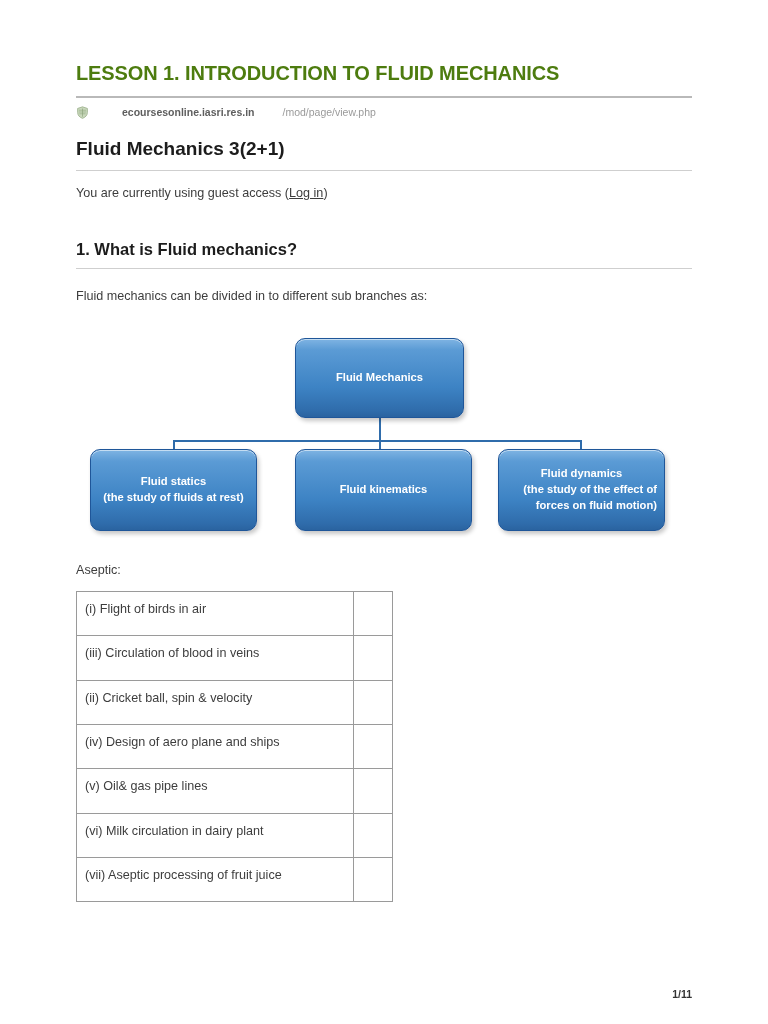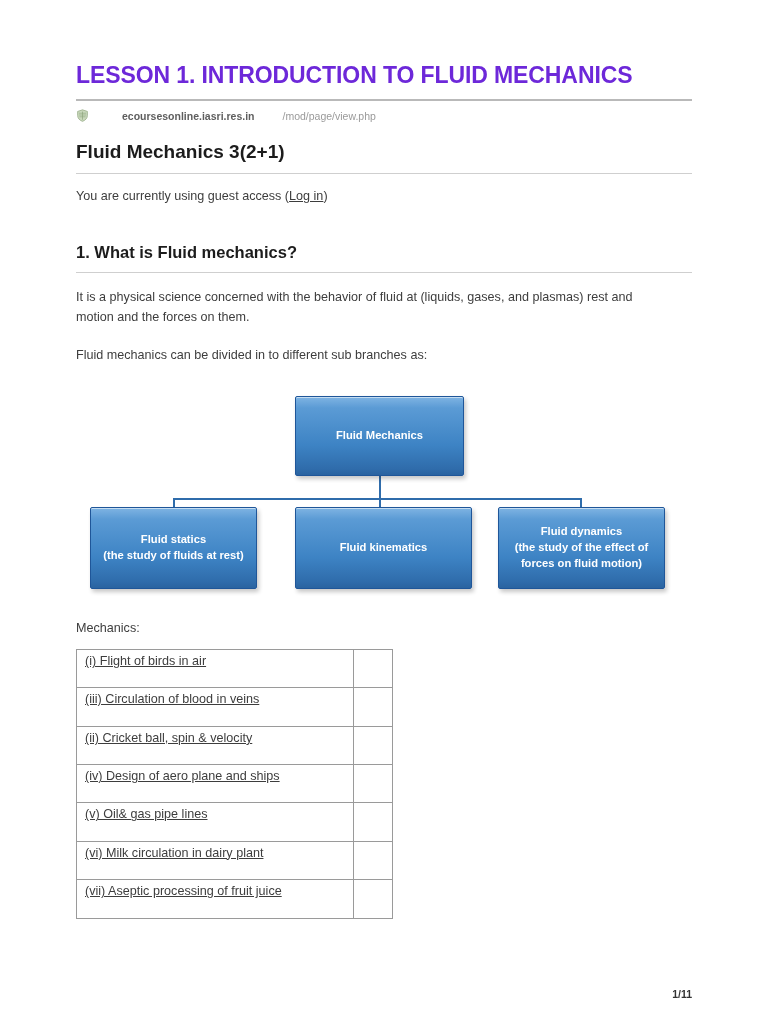--- a/index.html
+++ b/index.html
@@ -25,24 +25,24 @@
 
   .content {
     position: absolute;
     left: 76px;
     top: 62px;
     width: 616px;
   }
 
   
   .doc-title {
-    font-size: 23px;
+    font-size: 20px;
     font-weight: bold;
     letter-spacing: -0.1px;
-    color: #6d28d9;
+    color: #4d7c0f;
     line-height: 1.15;
     margin: 0;
     white-space: nowrap;
   }
   .rule-heavy {
     margin-top: 11px;
     border-top: 2px solid #b9b9b9;
     width: 100%;
   }
 
@@ -122,34 +122,34 @@
     position: relative;
     margin-top: 28px;
     height: 210px;
     width: 616px;
   }
 
   .node {
     position: absolute;
     box-sizing: border-box;
     border: 1px solid #1f5699;
-    border-radius: 2px;
+    border-radius: 10px;
     background: linear-gradient(to bottom,
                 #7fb4e3 0%,
                 #5b9bd5 14%,
                 #3d83c4 62%,
                 #2f6cab 92%,
                 #2a63a0 100%);
     box-shadow: 0 1px 0 rgba(255,255,255,0.55) inset,
                 2px 3px 4px rgba(0,0,0,0.22);
     color: #ffffff;
     font-size: 11.2px;
     font-weight: bold;
     line-height: 1.42;
-    text-align: center;
+    text-align: right;
     display: flex;
     align-items: center;
     justify-content: center;
     flex-direction: column;
     padding: 3px 7px;
   }
   .node .line2 { display: block; }
 
   .node-root {
     left: 219px;
@@ -186,24 +186,23 @@
   .ex-table {
     margin-top: 14px;
     border-collapse: collapse;
     table-layout: fixed;
     width: 282px;
   }
   .ex-table td {
     border: 1px solid #9a9a9a;
     font-size: 12.6px;
     color: #3d3d3d;
-    padding: 3px 8px 18px 8px;
+    padding: 9px 8px 18px 8px;
     vertical-align: top;
     line-height: 1.3;
-    text-decoration: underline;
   }
   .ex-table td.c1 { width: 260px; }
   .ex-table td.c2 { width: 22px; }
 
   
   .footer-page {
     position: absolute;
     right: 76px;
     bottom: 24px;
     font-size: 10.5px;
@@ -231,21 +230,20 @@
     </div>
 
     <h2 class="course-title">Fluid Mechanics 3(2+1)</h2>
     <div class="rule-light"></div>
 
     <p class="guest-line"><span>You are currently using guest access (</span><a href="#">Log in</a><span>)</span></p>
 
     <h3 class="section-title">1. What is Fluid mechanics?</h3>
     <div class="rule-light"></div>
 
-    <p class="para">It is a physical science concerned with the behavior of fluid at (liquids, gases, and plasmas) rest and motion and the forces on them.</p>
     <p class="para tight">Fluid mechanics can be divided in to different sub branches as:</p>
 
     <div class="diagram">
       <div class="conn conn-v-top"></div>
       <div class="conn conn-h"></div>
       <div class="conn conn-v-left"></div>
       <div class="conn conn-v-mid"></div>
       <div class="conn conn-v-right"></div>
 
       <div class="node node-root">
@@ -260,21 +258,21 @@
       <div class="node node-leaf node-kinematics">
         <span>Fluid kinematics</span>
       </div>
 
       <div class="node node-leaf node-dynamics">
         <span>Fluid dynamics</span>
         <span class="line2">(the study of the effect of forces on fluid motion)</span>
       </div>
     </div>
 
-    <p class="examples-label">Mechanics:</p>
+    <p class="examples-label">Aseptic:</p>
 
     <table class="ex-table">
       <tbody>
           <tr>
             <td class="c1">(i) Flight of birds in air</td>
             <td class="c2"></td>
           </tr>
           <tr>
             <td class="c1">(iii) Circulation of blood in veins</td>
             <td class="c2"></td>

